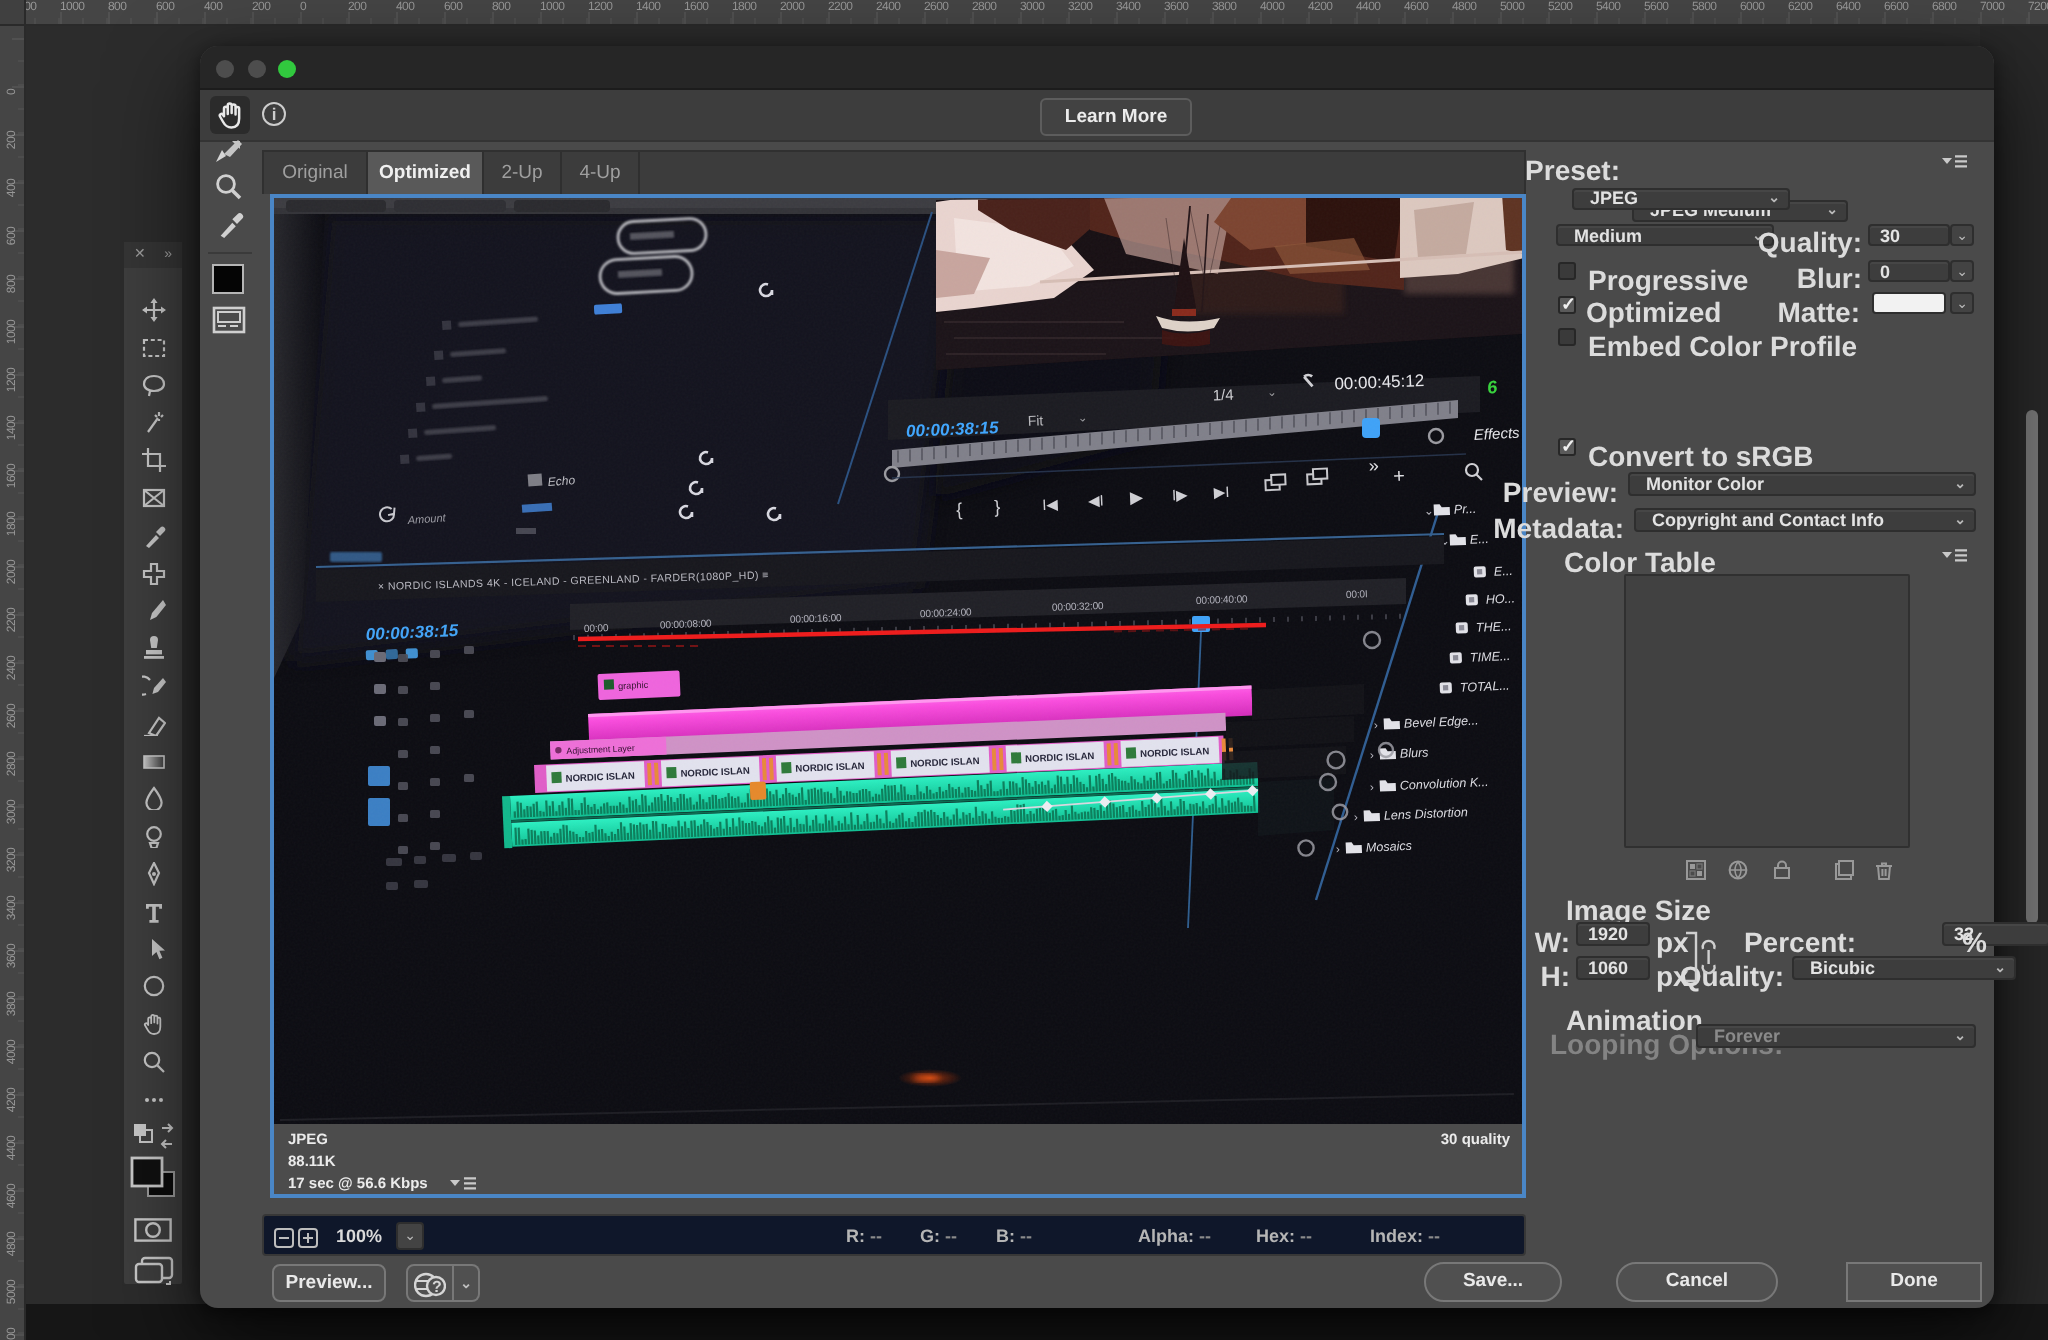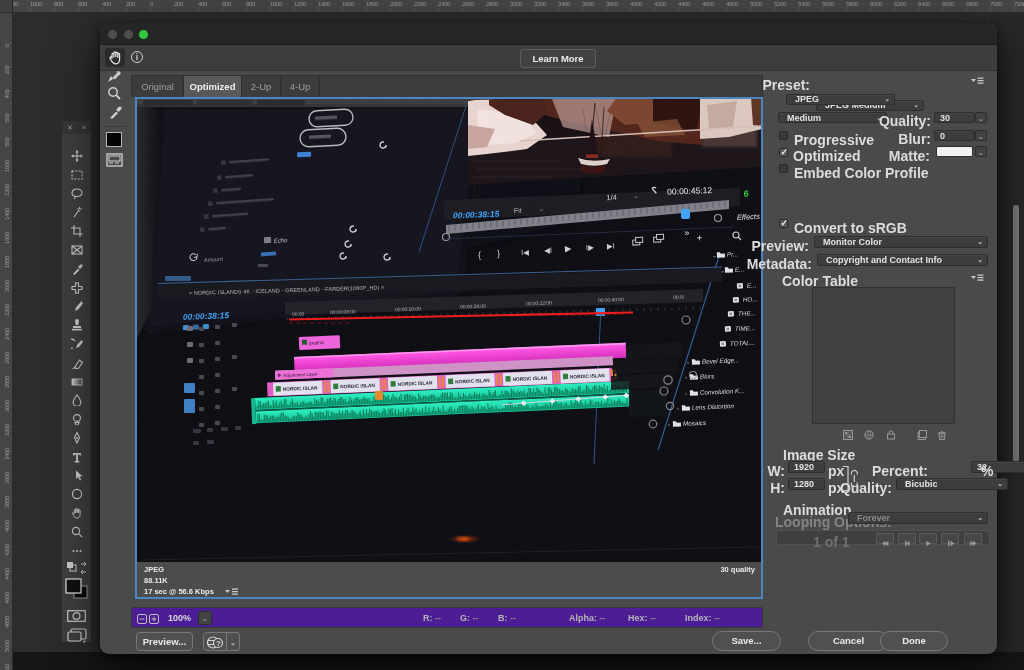--- a/index.html
+++ b/index.html
@@ -33,21 +33,21 @@
 
 .dti{position:absolute;left:7px;width:16px;height:16px}
 
 #tabs{position:absolute;left:31px;top:52px;width:632px;height:22px;background:#3c3c3c;border:1px solid #303030;border-bottom:none}
 .tab{position:absolute;top:0;height:22px;font-size:9.5px;color:#9f9f9f;text-align:center;line-height:22px;border-right:1px solid #2f2f2f}
 .tabsel{background:#595959;color:#f0f0f0;font-weight:bold}
 
 #prev{position:absolute;left:35px;top:74px;width:628px;height:502px;border:2px solid #4a86c6;background:#0a0a10}
 #pstatus{position:absolute;left:0px;top:463px;width:624px;height:35px;background:#4c4c4c;font-size:7.5px;font-weight:bold;color:#ebebeb}
 
-#infobar{position:absolute;left:31px;top:584px;width:632px;height:21px;background:#4c1d95;border:1px solid #373737;border-radius:2px}
+#infobar{position:absolute;left:31px;top:584px;width:632px;height:21px;background:#0f172a;border:1px solid #373737;border-radius:2px}
 .blab{position:absolute;top:5px;font-size:9px;font-weight:bold;color:#b5b5b5}
 .bval{color:#8b8b8b}
 
 .btn{position:absolute;font-size:9.5px;font-weight:bold;color:#e9e9e9;text-align:center;background:#505050;border:1px solid #787878}
 
 .lab{position:absolute;font-size:14px;font-weight:bold;color:#dcdcdc;white-space:nowrap}
 .bold{font-weight:bold}
 .dd{position:absolute;background:#3d3d3d;border:1px solid #2e2e2e;border-radius:2px;color:#e3e3e3;font-size:9px;font-weight:bold;
  box-shadow:inset 0 1px 0 rgba(255,255,255,.05)}
 .dd .t{position:absolute;left:8px;top:50%;transform:translateY(-50%);white-space:nowrap}
@@ -749,21 +749,21 @@
       <div class="btn" style="left:36px;top:609px;width:57px;height:19px;line-height:17px;border-radius:4px">Preview...</div>
       <div class="btn" style="left:103px;top:609px;width:24px;height:19px;border-radius:4px 0 0 4px"><svg width="16" height="13" viewBox="0 0 16 13" style="margin-top:3px">
           <circle cx="6" cy="6.5" r="5.5" fill="none" stroke="#d5d5d5" stroke-width="1.2"></circle>
           <path d="M1 4.5 h10 M1 8.5 h10" stroke="#d5d5d5" stroke-width="1"></path>
           <circle cx="11" cy="7" r="4.5" fill="#505050" stroke="#d5d5d5" stroke-width="1.2"></circle>
           <text x="9" y="10" font-size="8" fill="#d5d5d5" font-weight="bold">?</text>
         </svg></div>
       <div class="btn" style="left:127px;top:609px;width:13px;height:19px;border-left:none;border-radius:0 4px 4px 0;font-size:7px;line-height:19px;color:#c0c0c0">⌄</div>
       <div class="btn" style="left:612px;top:608px;width:69px;height:20px;line-height:18px;border-radius:10px">Save...</div>
       <div class="btn" style="left:708px;top:608px;width:81px;height:20px;line-height:18px;border-radius:10px">Cancel</div>
-      <div class="btn" style="left:780px;top:608px;width:68px;height:20px;line-height:18px;border-radius:10px">Done</div>
+      <div class="btn" style="left:823px;top:608px;width:68px;height:20px;line-height:18px;border-radius:0">Done</div>
       <div class="lab " style="left:590px;top:54px;width:120px;text-align:right">Preset:</div>
       <div class="dd" style="left:716px;top:52.5px;width:108px;height:11px;margin-top:24px;">
         <span class="t" style="left:8px">JPEG Medium</span>
         <span class="chev">⌄</span>
       </div>
       <svg class="flyout" style="left:871px;top:54px" width="13" height="8" viewBox="0 0 13 8">
         <path d="M0 2 l2.5 3 l2.5-3 Z" fill="#c9c9c9"></path>
         <path d="M6.5 1.2 h6 M6.5 3.7 h6 M6.5 6.2 h6" stroke="#c9c9c9" stroke-width="1.2"></path>
       </svg>
       <div class="dd" style="left:686px;top:70.5px;width:109px;height:11px;">
@@ -839,49 +839,31 @@
         <span class="t" style="left:5px">1920</span>
       </div>
       <div class="lab" style="left:728px;top:440px">px</div>
       <div class="lab " style="left:708px;top:440px;width:120px;text-align:right">Percent:</div>
       <div class="dd" style="left:871px;top:438px;width:54px;height:12px">
         <span class="t" style="left:5px">32</span>
       </div>
       <div class="lab" style="left:881px;top:440px">%</div>
       <div class="lab " style="left:565px;top:457px;width:120px;text-align:right">H:</div>
       <div class="dd" style="left:688px;top:455px;width:37px;height:12px">
-        <span class="t" style="left:5px">1280</span>
+        <span class="t" style="left:5px">1060</span>
       </div>
       <div class="lab" style="left:728px;top:457px">px</div>
       <div class="lab " style="left:672px;top:457px;width:120px;text-align:right">Quality:</div>
       <div class="dd" style="left:796px;top:455px;width:112px;height:12px;">
         <span class="t" style="left:8px">Bicubic</span>
         <span class="chev">⌄</span>
       </div>
       <svg class="abs" style="left:741px;top:442px" width="20" height="28" viewBox="0 0 20 28">
         <path d="M2 1.5 h5 v24 h-5" fill="none" stroke="#cfcfcf" stroke-width="1.2"></path>
         <path d="M10.5 9.5 a3 3 0 1 1 5.6 0 M10.5 17.5 a3 3 0 1 0 5.6 0 M13.3 10 v7" fill="none" stroke="#cfcfcf" stroke-width="1.2"></path>
       </svg>
       <div class="lab bold" style="left:683px;top:479px">Animation</div>
       <div class="lab" style="color:#848484;left:675px;top:491px">Looping Options:</div>
       <div class="dd" style="left:748px;top:489px;width:140px;height:12px;color:#8a8a8a;">
         <span class="t" style="left:8px">Forever</span>
         <span class="chev">⌄</span>
       </div>
-      <div class="abs" style="left:676px;top:507px;width:214px;height:15px;background:#3f3f3f;border:1px solid #515151;border-radius:2px">
-        <div class="lab" style="left:36px;top:3px;color:#6f6f6f">1 of 1</div>
-        <div class="abs" style="left:99px;top:1.5px;width:18px;height:11px;background:#474747;border:1px solid #5a5a5a;border-radius:1px"><svg width="9" height="9" viewBox="0 0 11 11" style="margin:1px 0 0 4px">
-            <path d="M9 2 L5 5.5 L9 9 Z M5.5 2 L1.5 5.5 L5.5 9 Z" fill="#9a9a9a"></path>
-          </svg></div>
-        <div class="abs" style="left:120.5px;top:1.5px;width:18px;height:11px;background:#474747;border:1px solid #5a5a5a;border-radius:1px"><svg width="9" height="9" viewBox="0 0 11 11" style="margin:1px 0 0 4px">
-            <path d="M8 2 L4 5.5 L8 9 Z M2.5 2 h1.6 v7 h-1.6 Z" fill="#9a9a9a"></path>
-          </svg></div>
-        <div class="abs" style="left:142px;top:1.5px;width:18px;height:11px;background:#474747;border:1px solid #5a5a5a;border-radius:1px"><svg width="9" height="9" viewBox="0 0 11 11" style="margin:1px 0 0 4px">
-            <path d="M3 2 L8 5.5 L3 9 Z" fill="#9a9a9a"></path>
-          </svg></div>
-        <div class="abs" style="left:163.5px;top:1.5px;width:18px;height:11px;background:#474747;border:1px solid #5a5a5a;border-radius:1px"><svg width="9" height="9" viewBox="0 0 11 11" style="margin:1px 0 0 4px">
-            <path d="M2.5 2 h1.6 v7 h-1.6 Z M5.5 2 L10 5.5 L5.5 9 Z" fill="#9a9a9a"></path>
-          </svg></div>
-        <div class="abs" style="left:187px;top:1.5px;width:18px;height:11px;background:#474747;border:1px solid #5a5a5a;border-radius:1px"><svg width="9" height="9" viewBox="0 0 11 11" style="margin:1px 0 0 4px">
-            <path d="M1.5 2 L5.5 5.5 L1.5 9 Z M5 2 L9 5.5 L5 9 Z" fill="#9a9a9a"></path>
-          </svg></div>
-      </div>
     </div>
   </div>
 </body></html>

